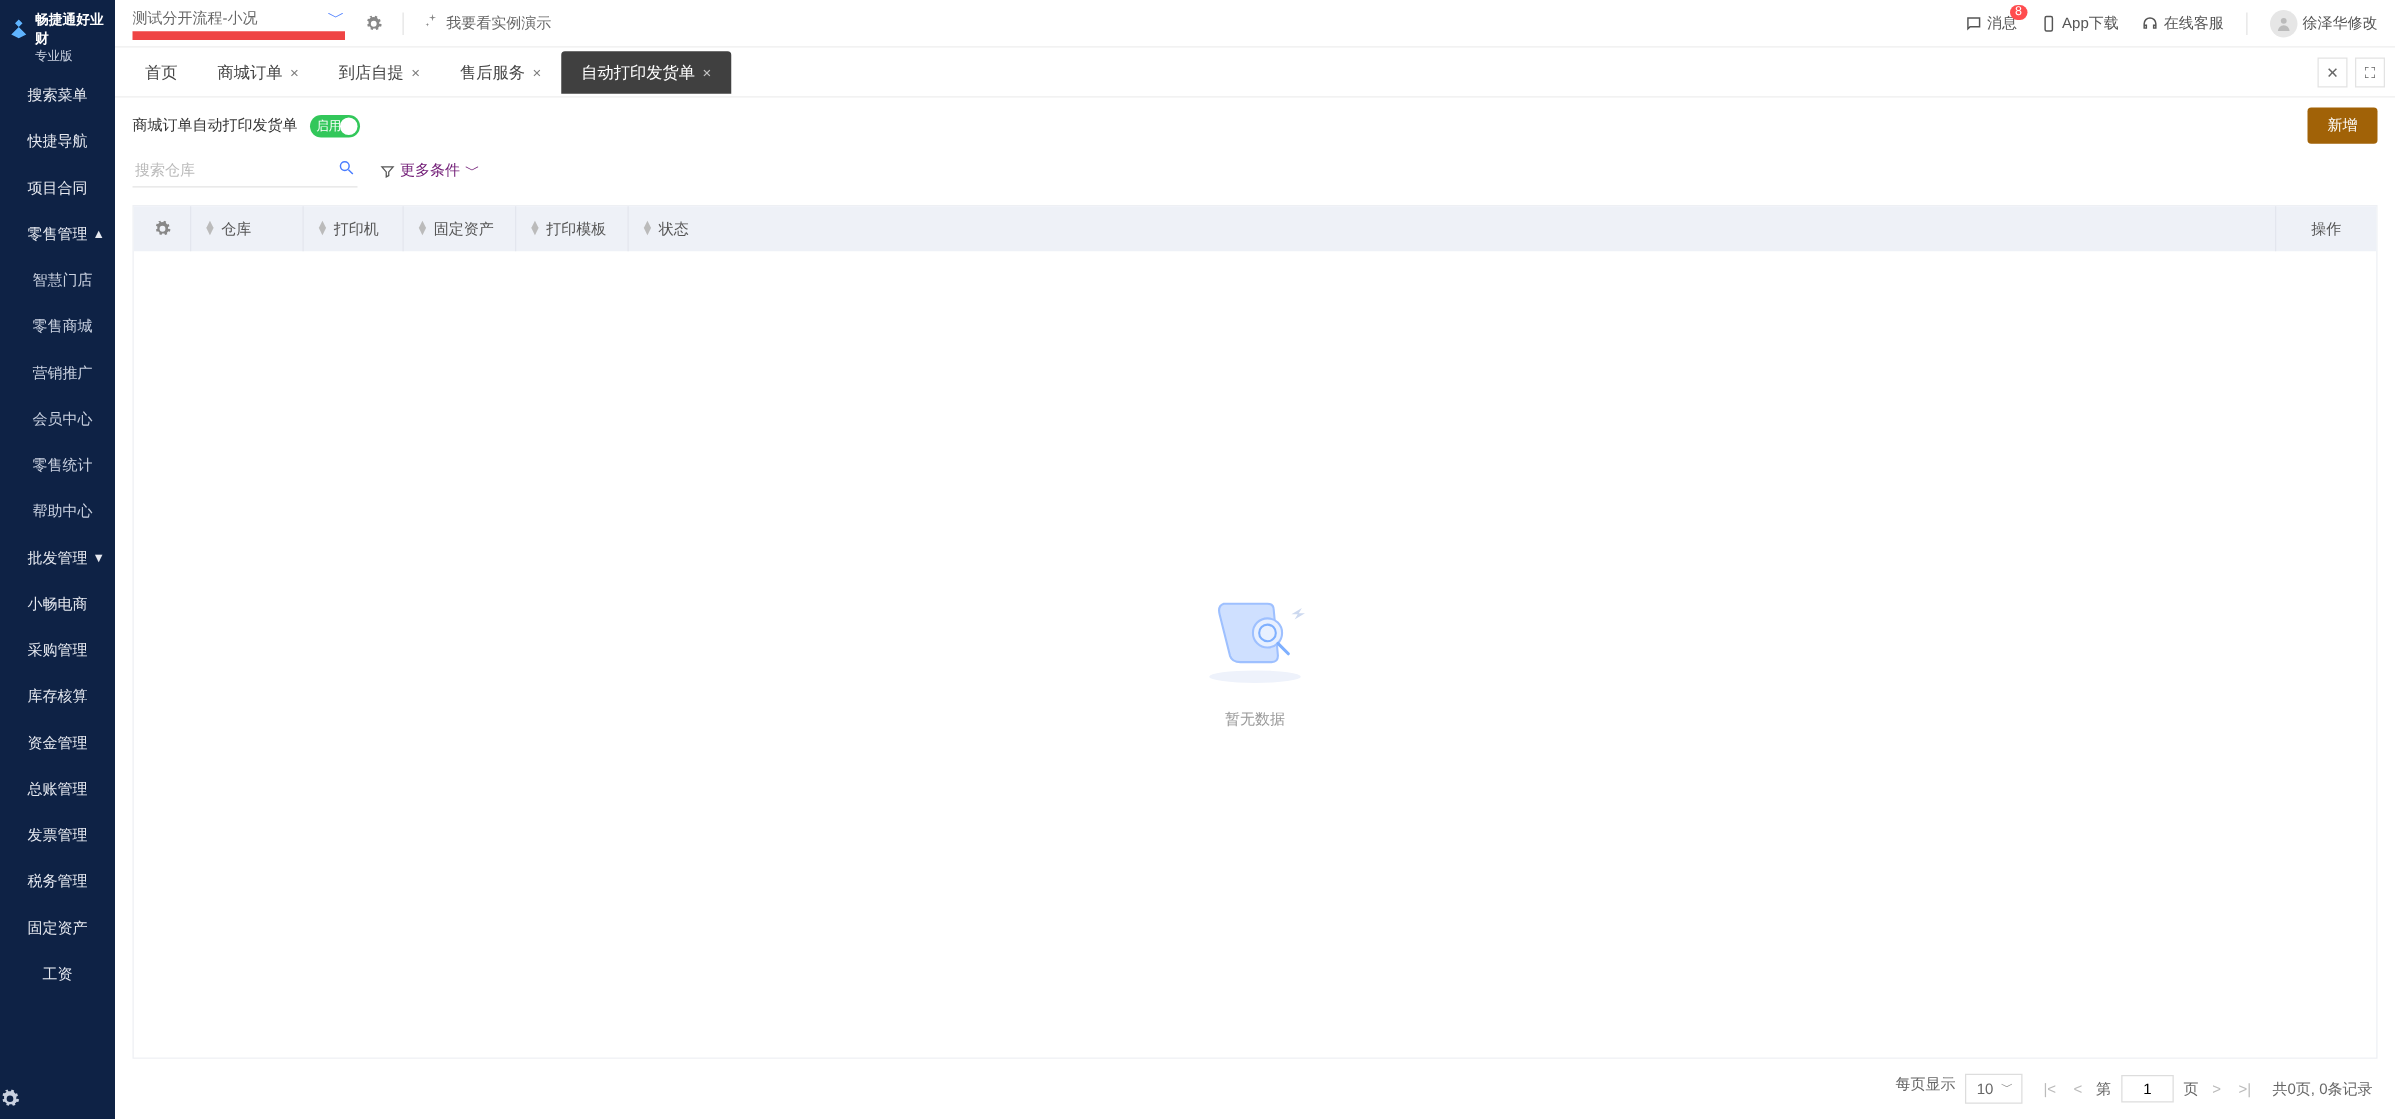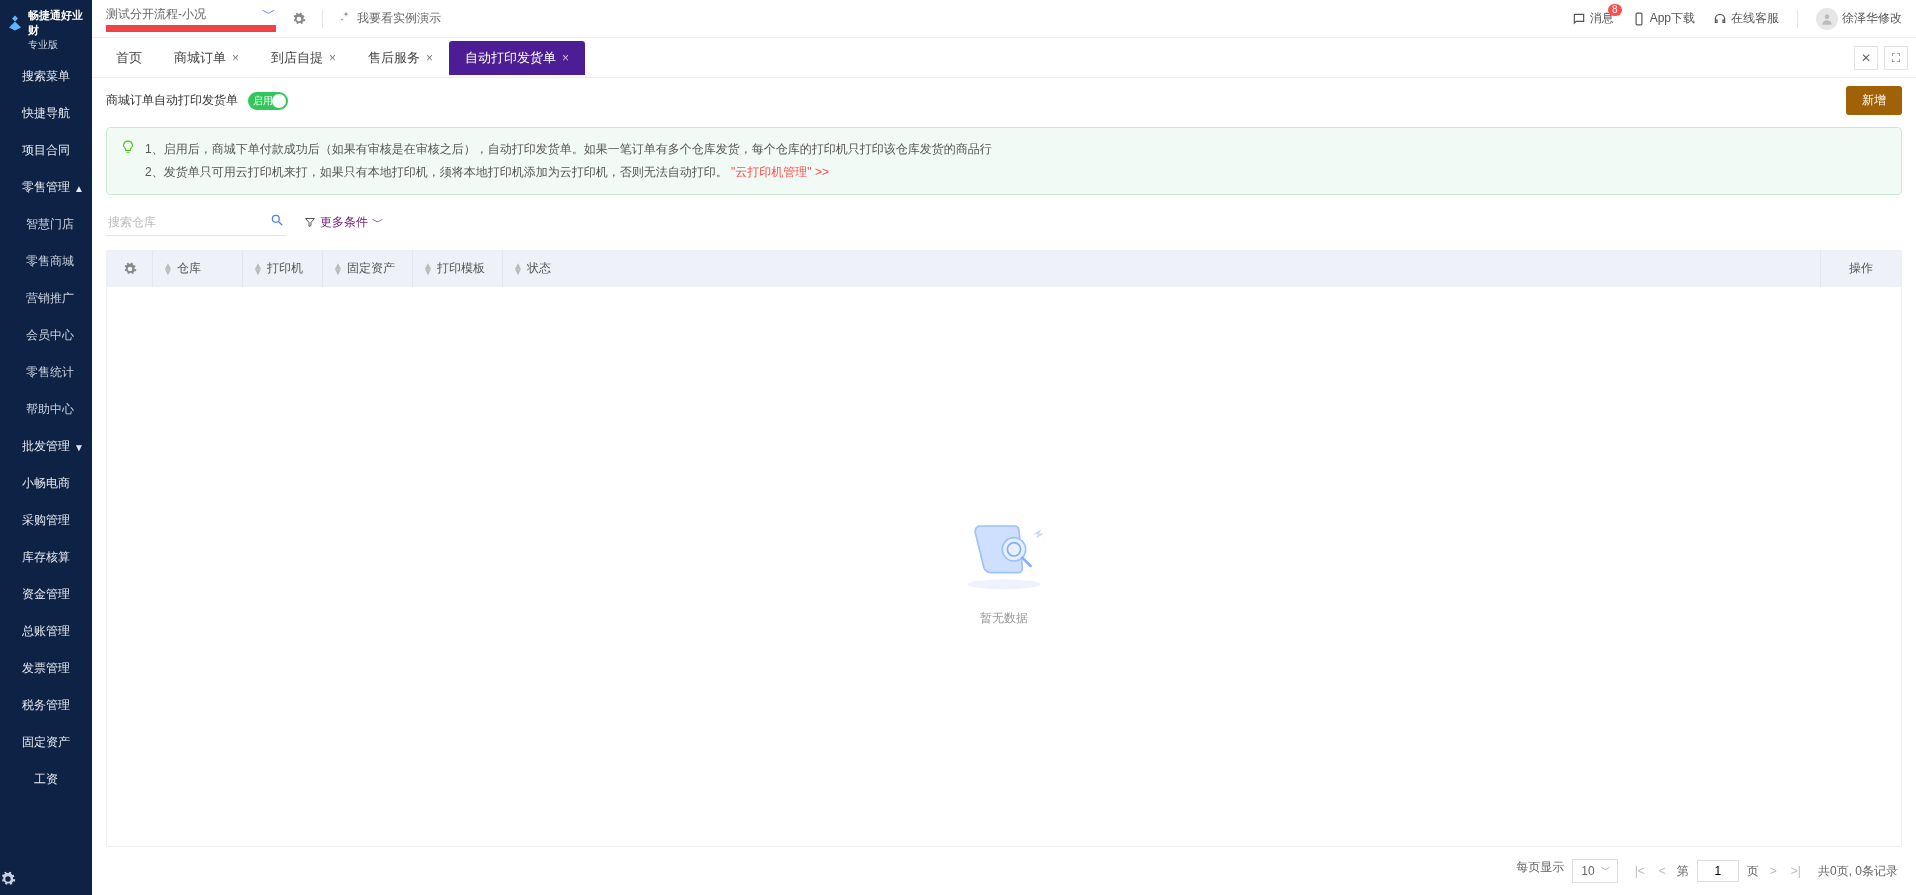--- a/index.html
+++ b/index.html
@@ -30,21 +30,21 @@
 .top-spacer { flex: 1; }
 .top-actions { display: flex; align-items: center; gap: 18px; }
 .top-action { display: flex; align-items: center; gap: 4px; color: #555; cursor: pointer; font-size: 12px; position: relative; }
 .badge { position: absolute; top: -6px; right: -8px; background: #ff4d4f; color: #fff; border-radius: 8px; font-size: 10px; padding: 0 4px; line-height: 12px; min-width: 12px; text-align: center; }
 .avatar { width: 22px; height: 22px; border-radius: 50%; background: #e6e6e6; display: flex; align-items: center; justify-content: center; }
 .vsep { width: 1px; height: 18px; background: #e3e3e3; }
 
 
 .tabbar { height: 40px; display: flex; align-items: center; padding: 0 8px; border-bottom: 1px solid #eee; gap: 12px; }
 .tab { padding: 0 16px; height: 34px; display: flex; align-items: center; gap: 6px; color: #444; cursor: pointer; font-size: 13px; border-radius: 3px 3px 0 0; }
-.tab.active { background: #4c1d95; color: #fff; }
+.tab.active { background: #404040; color: #fff; }
 .tab .close-x { font-size: 12px; opacity: .7; }
 .tabbar-right { margin-left: auto; display: flex; gap: 6px; align-items: center; }
 .tabbar-right .sq { width: 24px; height: 24px; border: 1px solid #e3e3e3; display: flex; align-items: center; justify-content: center; cursor: pointer; color: #666; font-size: 12px; }
 
 
 .content { flex: 1; overflow: auto; padding: 0; display: flex; flex-direction: column; }
 .toolbar-row { display: flex; align-items: center; padding: 8px 14px; gap: 10px; }
 .toggle-label { color: #333; font-size: 12px; }
 .toggle { width: 40px; height: 18px; background: #32c75a; border-radius: 10px; position: relative; display: flex; align-items: center; color: #fff; font-size: 10px; padding-left: 5px; cursor: pointer; }
 .toggle::after { content: ''; position: absolute; right: 2px; top: 2px; width: 14px; height: 14px; background: #fff; border-radius: 50%; }
@@ -226,34 +226,20 @@
 
   <div class="content">
     <div class="toolbar-row">
       <span class="toggle-label">商城订单自动打印发货单</span>
       <div class="toggle">
         <span>启用</span>
       </div>
       <button class="new-btn">新增</button>
     </div>
 
-    <div class="tip-box">
-      <span class="tip-icon">
-        <svg width="14" height="14" viewBox="0 0 24 24">
-            <path fill="none" stroke="#52c41a" stroke-width="2" d="M9 18h6m-6 3h6M12 2a7 7 0 00-4 13v3h8v-3a7 7 0 00-4-13z"></path>
-          </svg>
-      </span>
-      <div class="tip-lines">
-        <div>1、启用后，商城下单付款成功后（如果有审核是在审核之后），自动打印发货单。如果一笔订单有多个仓库发货，每个仓库的打印机只打印该仓库发货的商品行</div>
-        <div>
-          <span>2、发货单只可用云打印机来打，如果只有本地打印机，须将本地打印机添加为云打印机，否则无法自动打印。</span>
-          <span class="tip-red">"云打印机管理" &gt;&gt;</span>
-        </div>
-      </div>
-    </div>
 
     <div class="filter-row">
       <div class="search-wh">
         <input type="text" placeholder="搜索仓库" style="">
         <span class="sicon">
           <svg width="14" height="14" viewBox="0 0 24 24">
               <circle cx="10" cy="10" r="6" fill="none" stroke="#4a7dff" stroke-width="2"></circle>
               <line x1="15" y1="15" x2="21" y2="21" stroke="#4a7dff" stroke-width="2"></line>
             </svg>
         </span>

